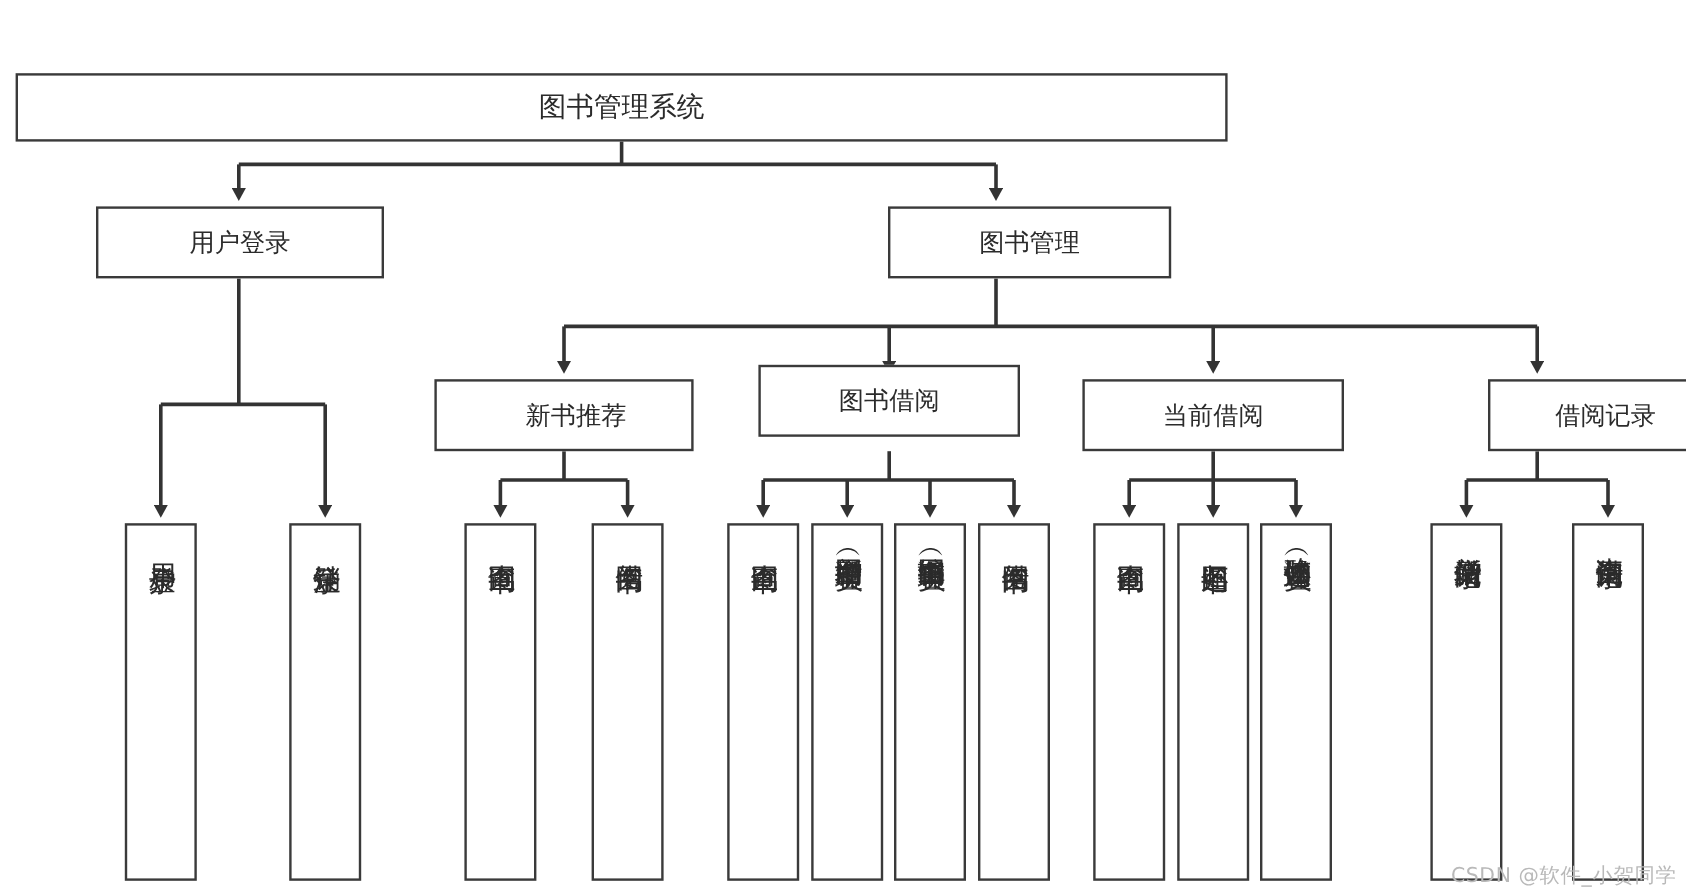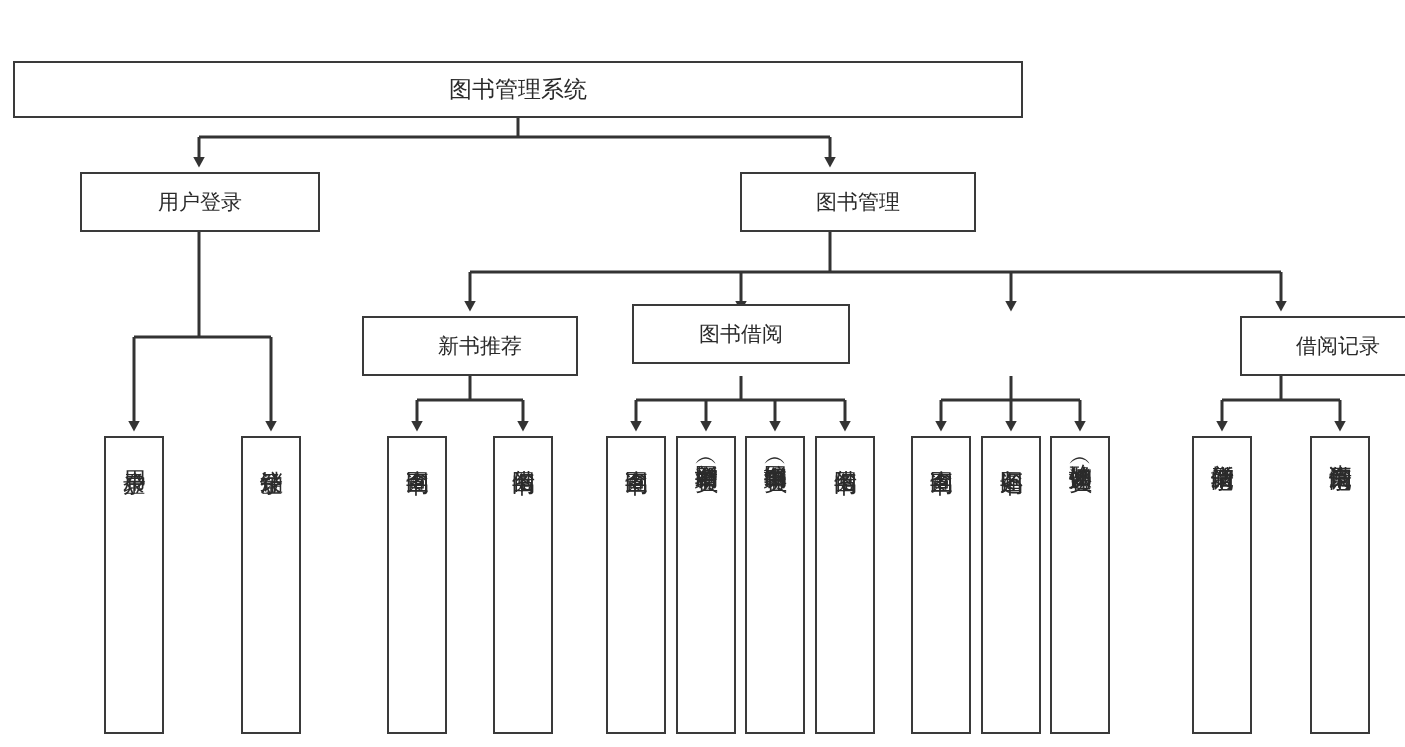--- a/index.html
+++ b/index.html
@@ -122,20 +122,23 @@
   <div class="node l2" style="left:712px;top:172px;width:236px;height:60px;margin-left:28px;">
     <span>图书管理</span>
   </div>
 
   <div class="node l3" style="left:362px;top:316px;width:216px;height:60px;padding-left:20px;">
     <span>新书推荐</span>
   </div>
   <div class="node l3" style="left:632px;top:304px;width:218px;height:60px;">
     <span>图书借阅</span>
   </div>
+  <div class="node l3" style="left:902px;top:316px;width:218px;height:60px;">
+    <span>当前借阅</span>
+  </div>
   <div class="node l3" style="left:1240px;top:316px;width:196px;height:60px;">
     <span>借阅记录</span>
   </div>
 
   <div class="leaf" style="left:104px;top:436px;width:60px;height:298px;">
     <span class="vtext">用户登录</span>
   </div>
   <div class="leaf" style="left:241px;top:436px;width:60px;height:298px;">
     <span class="vtext">注销登录</span>
   </div>
@@ -170,13 +173,14 @@
     <span class="vtext">确认归还（管理员）</span>
   </div>
 
   <div class="leaf tall" style="left:1192px;top:436px;width:60px;height:298px;">
     <span class="vtext">新增借阅记录</span>
   </div>
   <div class="leaf tall" style="left:1310px;top:436px;width:60px;height:298px;">
     <span class="vtext">查询借阅记录</span>
   </div>
 
+  <div class="watermark">CSDN @软件_小贺同学</div>
 </div>
 
 </body></html>

